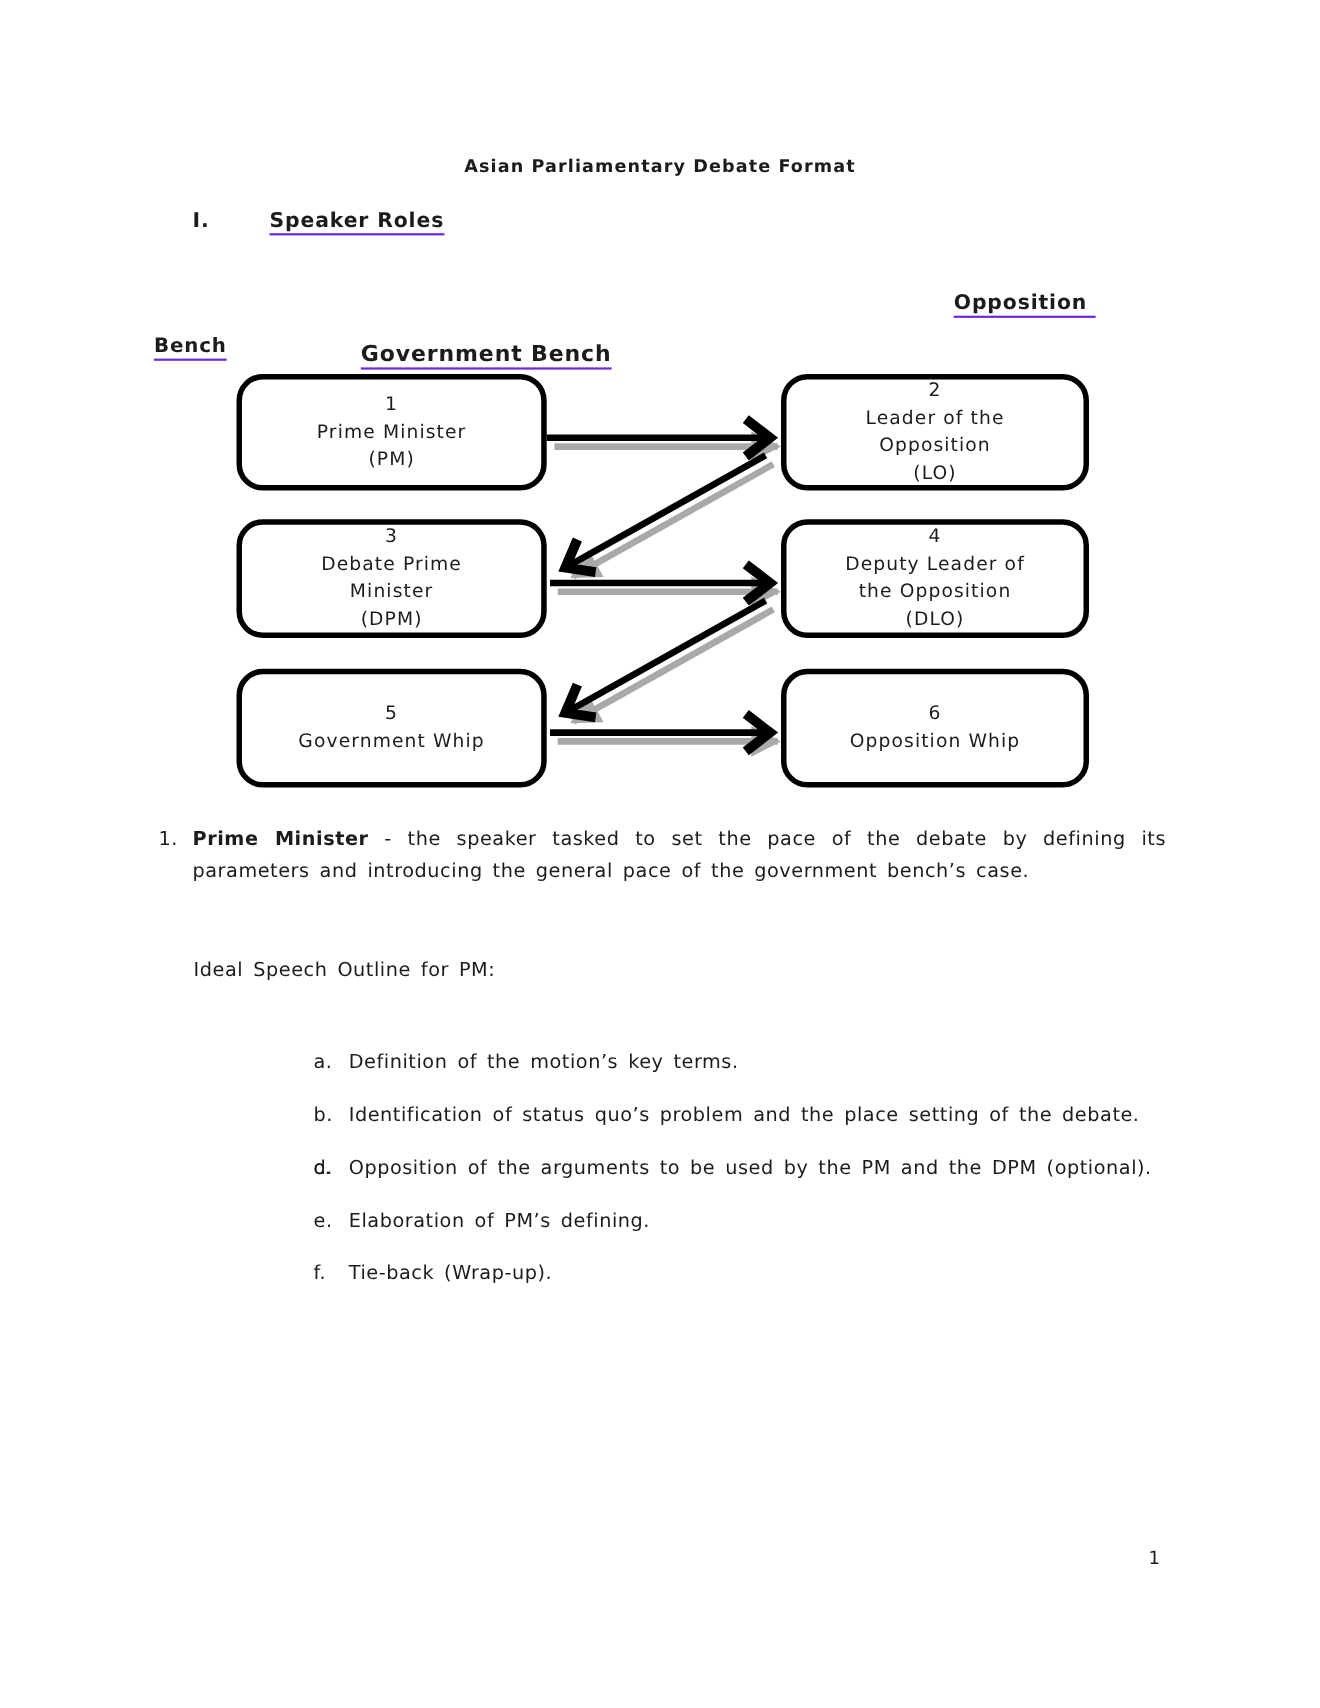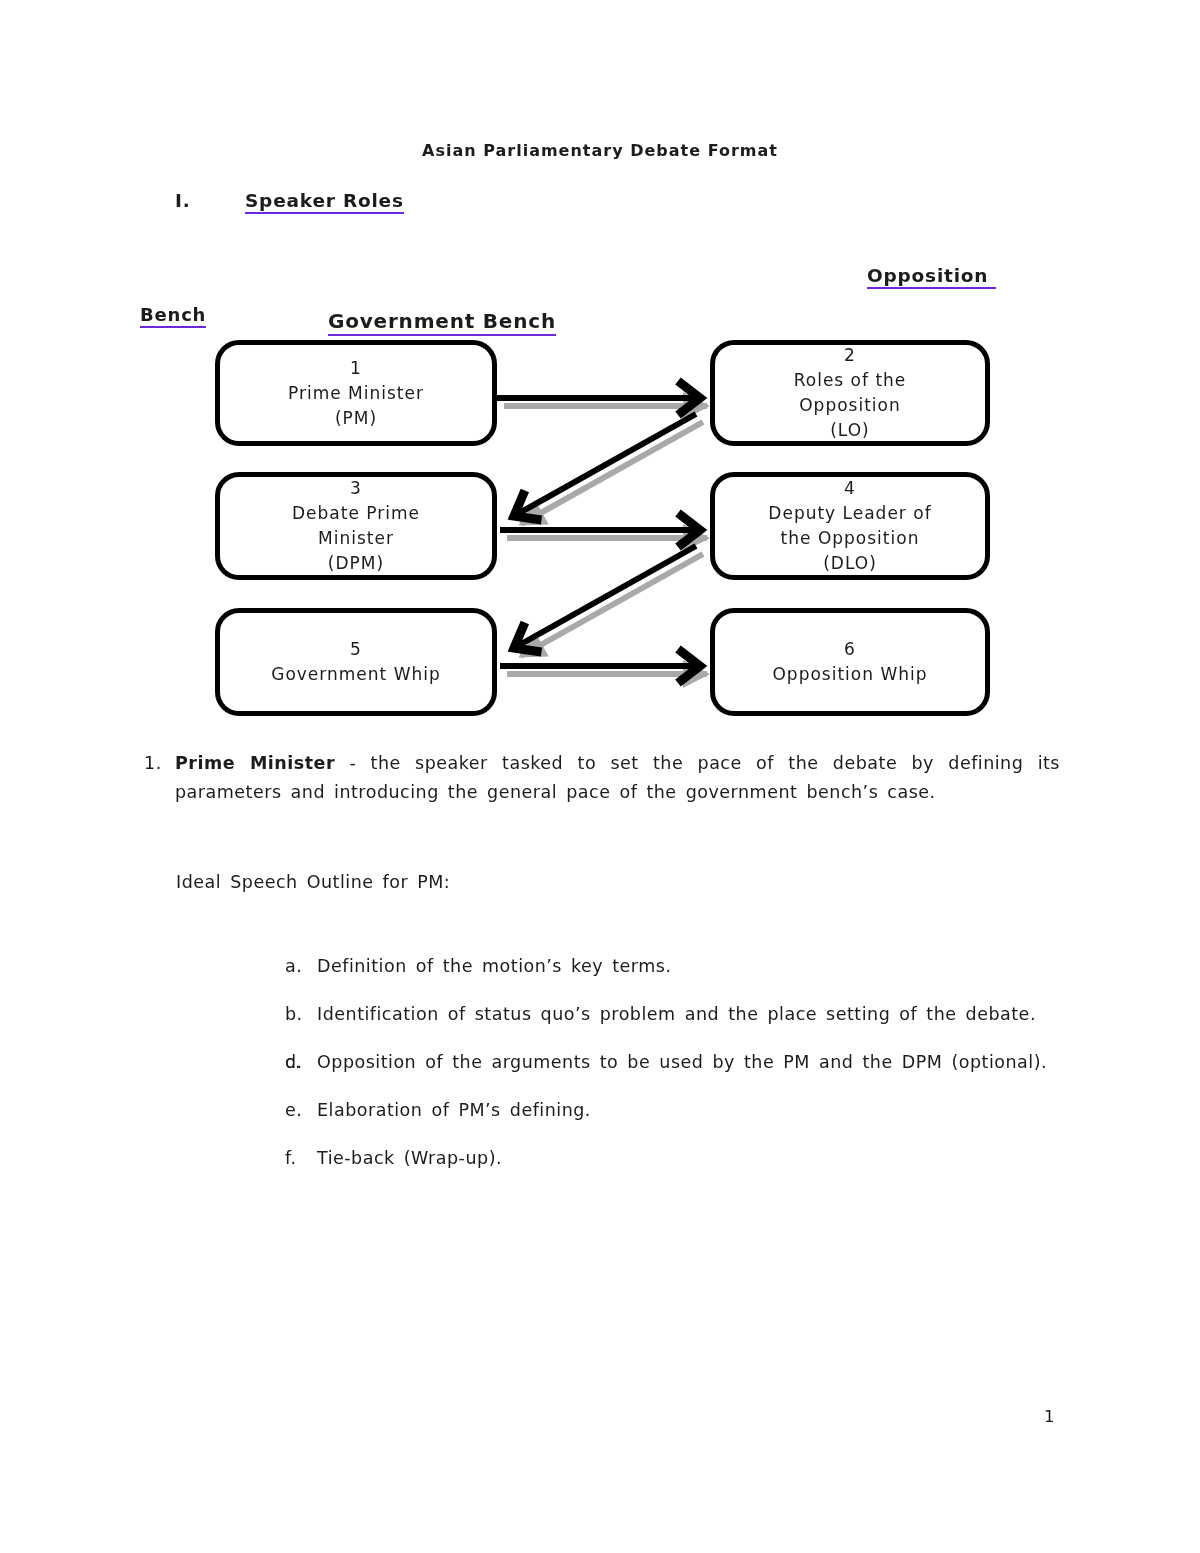--- a/index.html
+++ b/index.html
@@ -100,21 +100,21 @@
     </svg>
 
     <div class="sbox colL row1">
       <div>1</div>
       <div>Prime Minister</div>
       <div>(PM)</div>
     </div>
 
     <div class="sbox colR row1">
       <div>2</div>
-      <div>Roles of the</div>
+      <div>Leader of the</div>
       <div>Opposition</div>
       <div>(LO)</div>
     </div>
 
     <div class="sbox colL row2">
       <div>3</div>
       <div>Debate Prime</div>
       <div>Minister</div>
       <div>(DPM)</div>
     </div>

